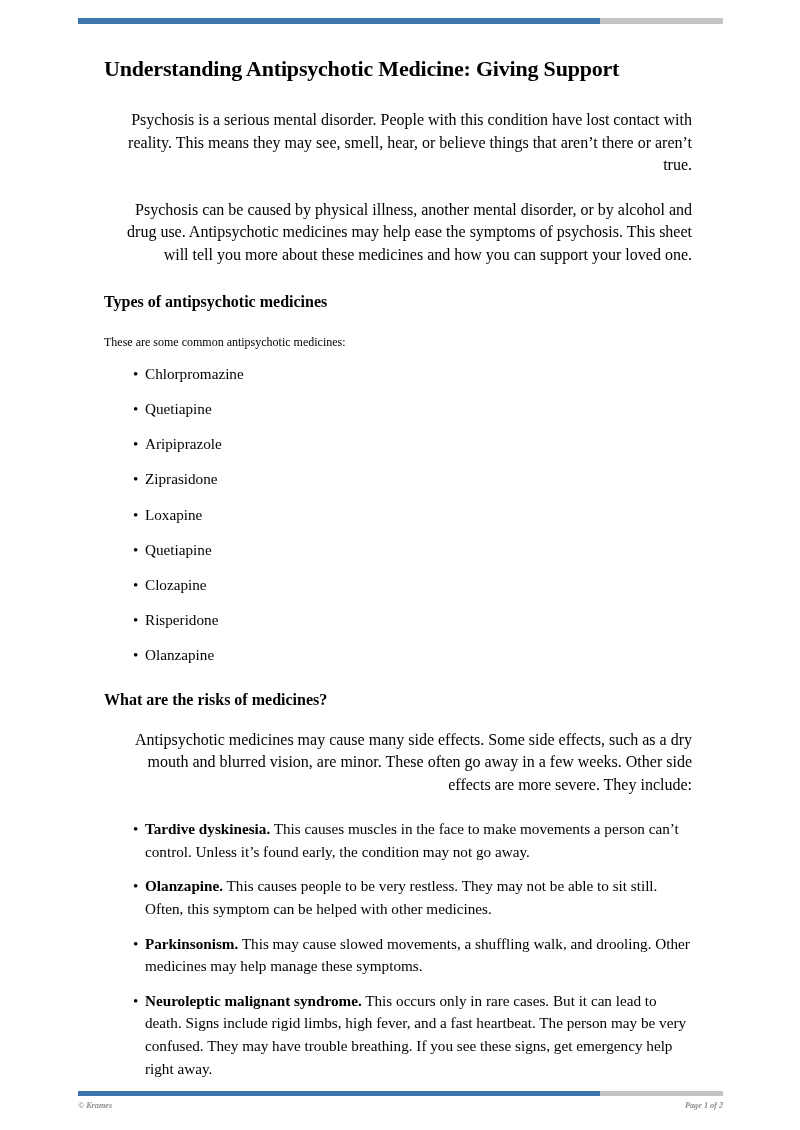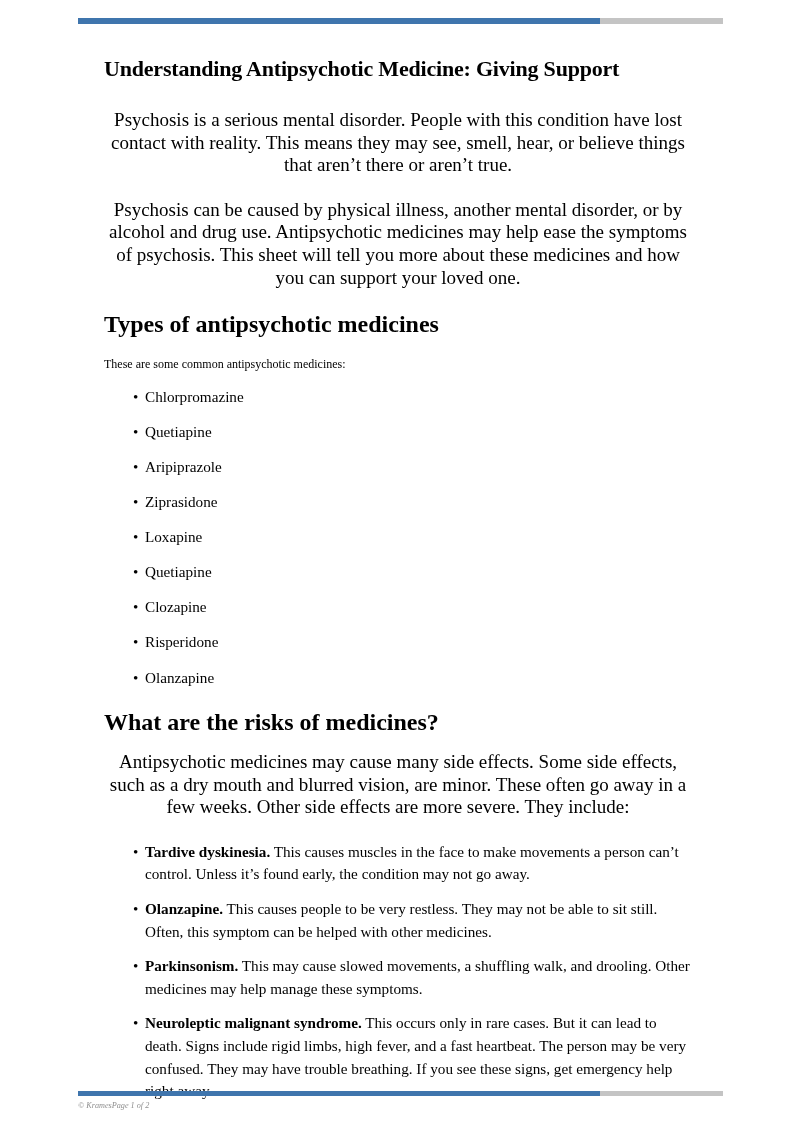--- a/index.html
+++ b/index.html
@@ -59,28 +59,28 @@
     font-family: "Liberation Serif", "DejaVu Serif", serif;
     font-size: 22px;
     line-height: 37px;
     font-weight: bold;
     margin: 0 0 22px 0;
     letter-spacing: -0.2px;
     color: #000;
   }
 
   p.body-text {
-    font-size: 19px;
+    font-size: 16px;
     line-height: 22.6px;
     margin: 0 0 22px 0;
-    text-align: center;
+    text-align: right;
   }
 
   h2.section-title {
-    font-size: 24px;
+    font-size: 16px;
     line-height: 26px;
     font-weight: bold;
     margin: 20px 0 16px 0;
     color: #000;
   }
 
   p.lead-in {
     font-size: 12px;
     line-height: 22.6px;
     margin: 0 0 10px 0;
@@ -118,25 +118,26 @@
     font-weight: bold;
   }
 
   
   .footer {
     position: absolute;
     left: 78px;
     width: 645px;
     top: 1101px;
     display: flex;
-    justify-content: flex-start;
+    justify-content: space-between;
     align-items: center;
     font-size: 8.2px;
     font-style: italic;
     color: #8e8e8e;
+    font-weight: bold;
   }
 </style>
 </head>
 <body>
 
 <div class="page">
 
   <div class="rule rule-top">
     <div class="seg-blue"></div>
     <div class="seg-gray"></div>

